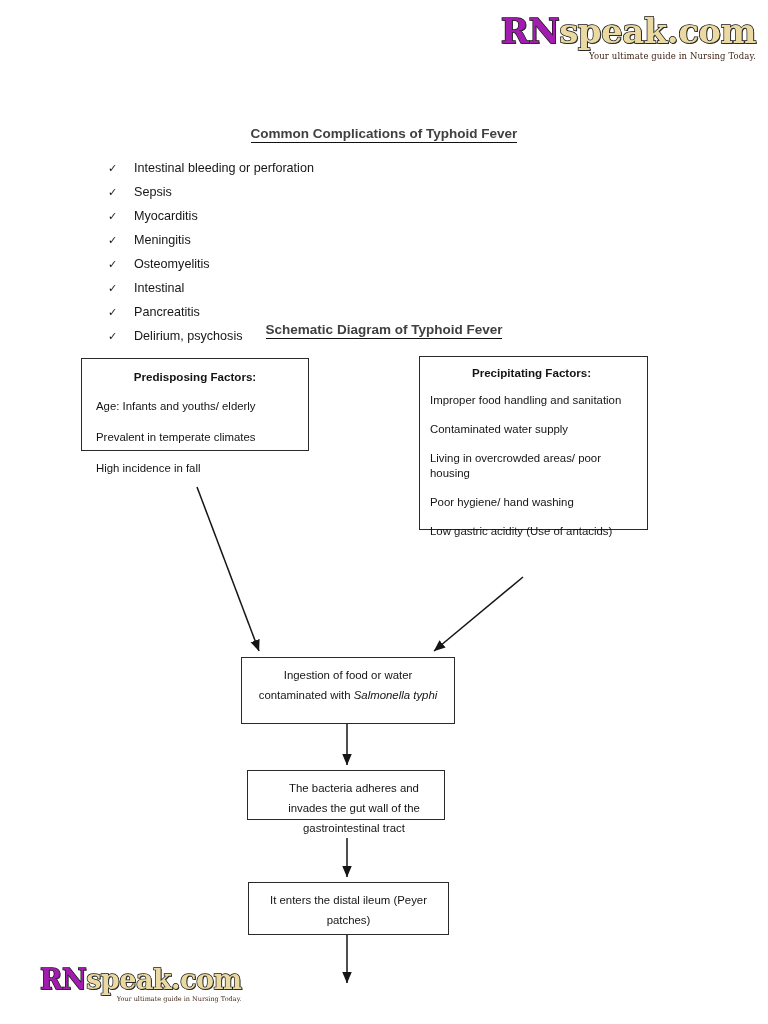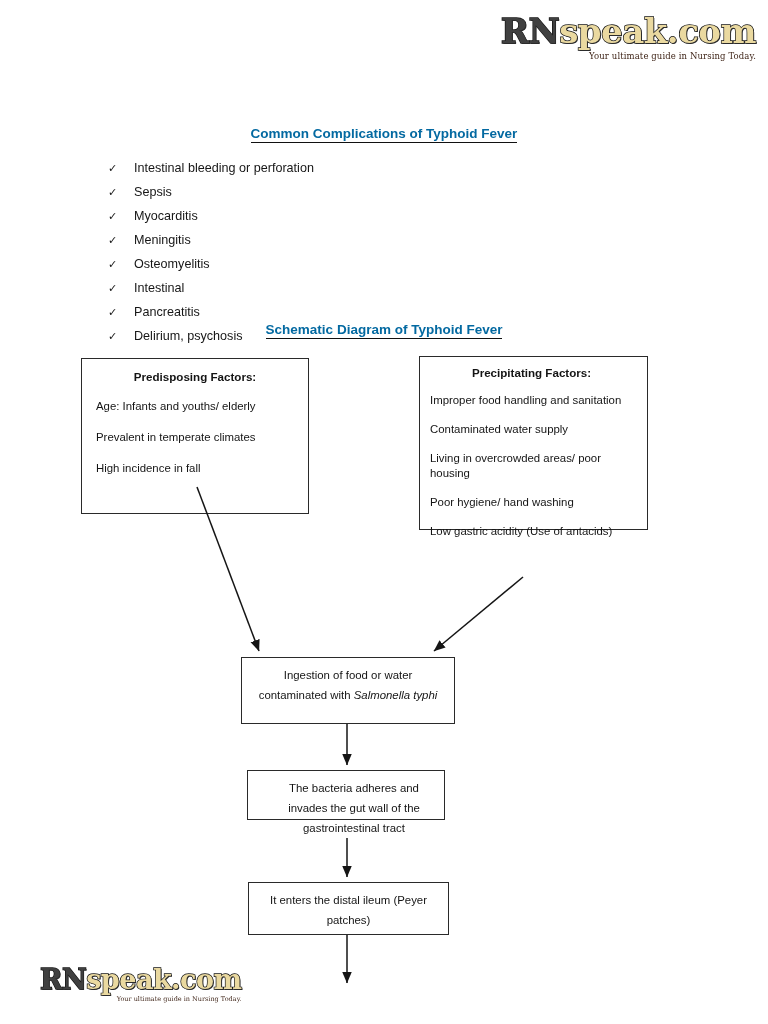--- a/index.html
+++ b/index.html
@@ -22,21 +22,21 @@
     user-select: none;
   }
   .logo-wordmark {
     font-family: "DejaVu Serif", serif;
     font-weight: bold;
     letter-spacing: -0.5px;
     line-height: 1;
     white-space: nowrap;
   }
   .logo-rn {
-    color: #404040;
+    color: #a21caf;
     -webkit-text-stroke: 1.4px #111111;
     paint-order: stroke fill;
     text-shadow: 1px 1px 0 #2b2b2b;
   }
   .logo-speak {
     color: #ead9a0;
     -webkit-text-stroke: 1.4px #111111;
     paint-order: stroke fill;
     text-shadow: 1px 1px 0 #2b2b2b;
   }
@@ -56,21 +56,21 @@
   #logo-footer .logo-tagline { font-size: 6.5px; margin-top: 2px; }
 
   
   .doc-heading {
     position: absolute;
     width: 100%;
     left: 0;
     text-align: center;
     font-size: 13.5px;
     font-weight: bold;
-    color: #0369a1;
+    color: #404040;
   }
   .doc-heading span {
     border-bottom: 1.3px solid #111;
     padding-bottom: 1px;
   }
   #heading-complications { top: 126px; }
   #heading-schematic { top: 322px; }
 
   
   #complications-list {
@@ -106,21 +106,21 @@
   .fc-title {
     font-weight: bold;
     text-align: center;
     font-size: 11.6px;
   }
   .fc-line { line-height: 15px; }
   .fc-center { text-align: center; line-height: 20px; }
   .fc-box em { font-style: italic; }
 
   #box-predisposing {
-    left: 81px; top: 358px; width: 228px; height: 156px;
+    left: 81px; top: 358px; width: 228px; height: 93px;
     padding: 11px 14px 0 14px;
   }
   #box-predisposing .fc-line { margin-top: 16px; }
 
   #box-precipitating {
     left: 419px; top: 356px; width: 229px; height: 174px;
     padding: 9px 14px 0 10px;
   }
   #box-precipitating .fc-line { margin-top: 14px; }
 

